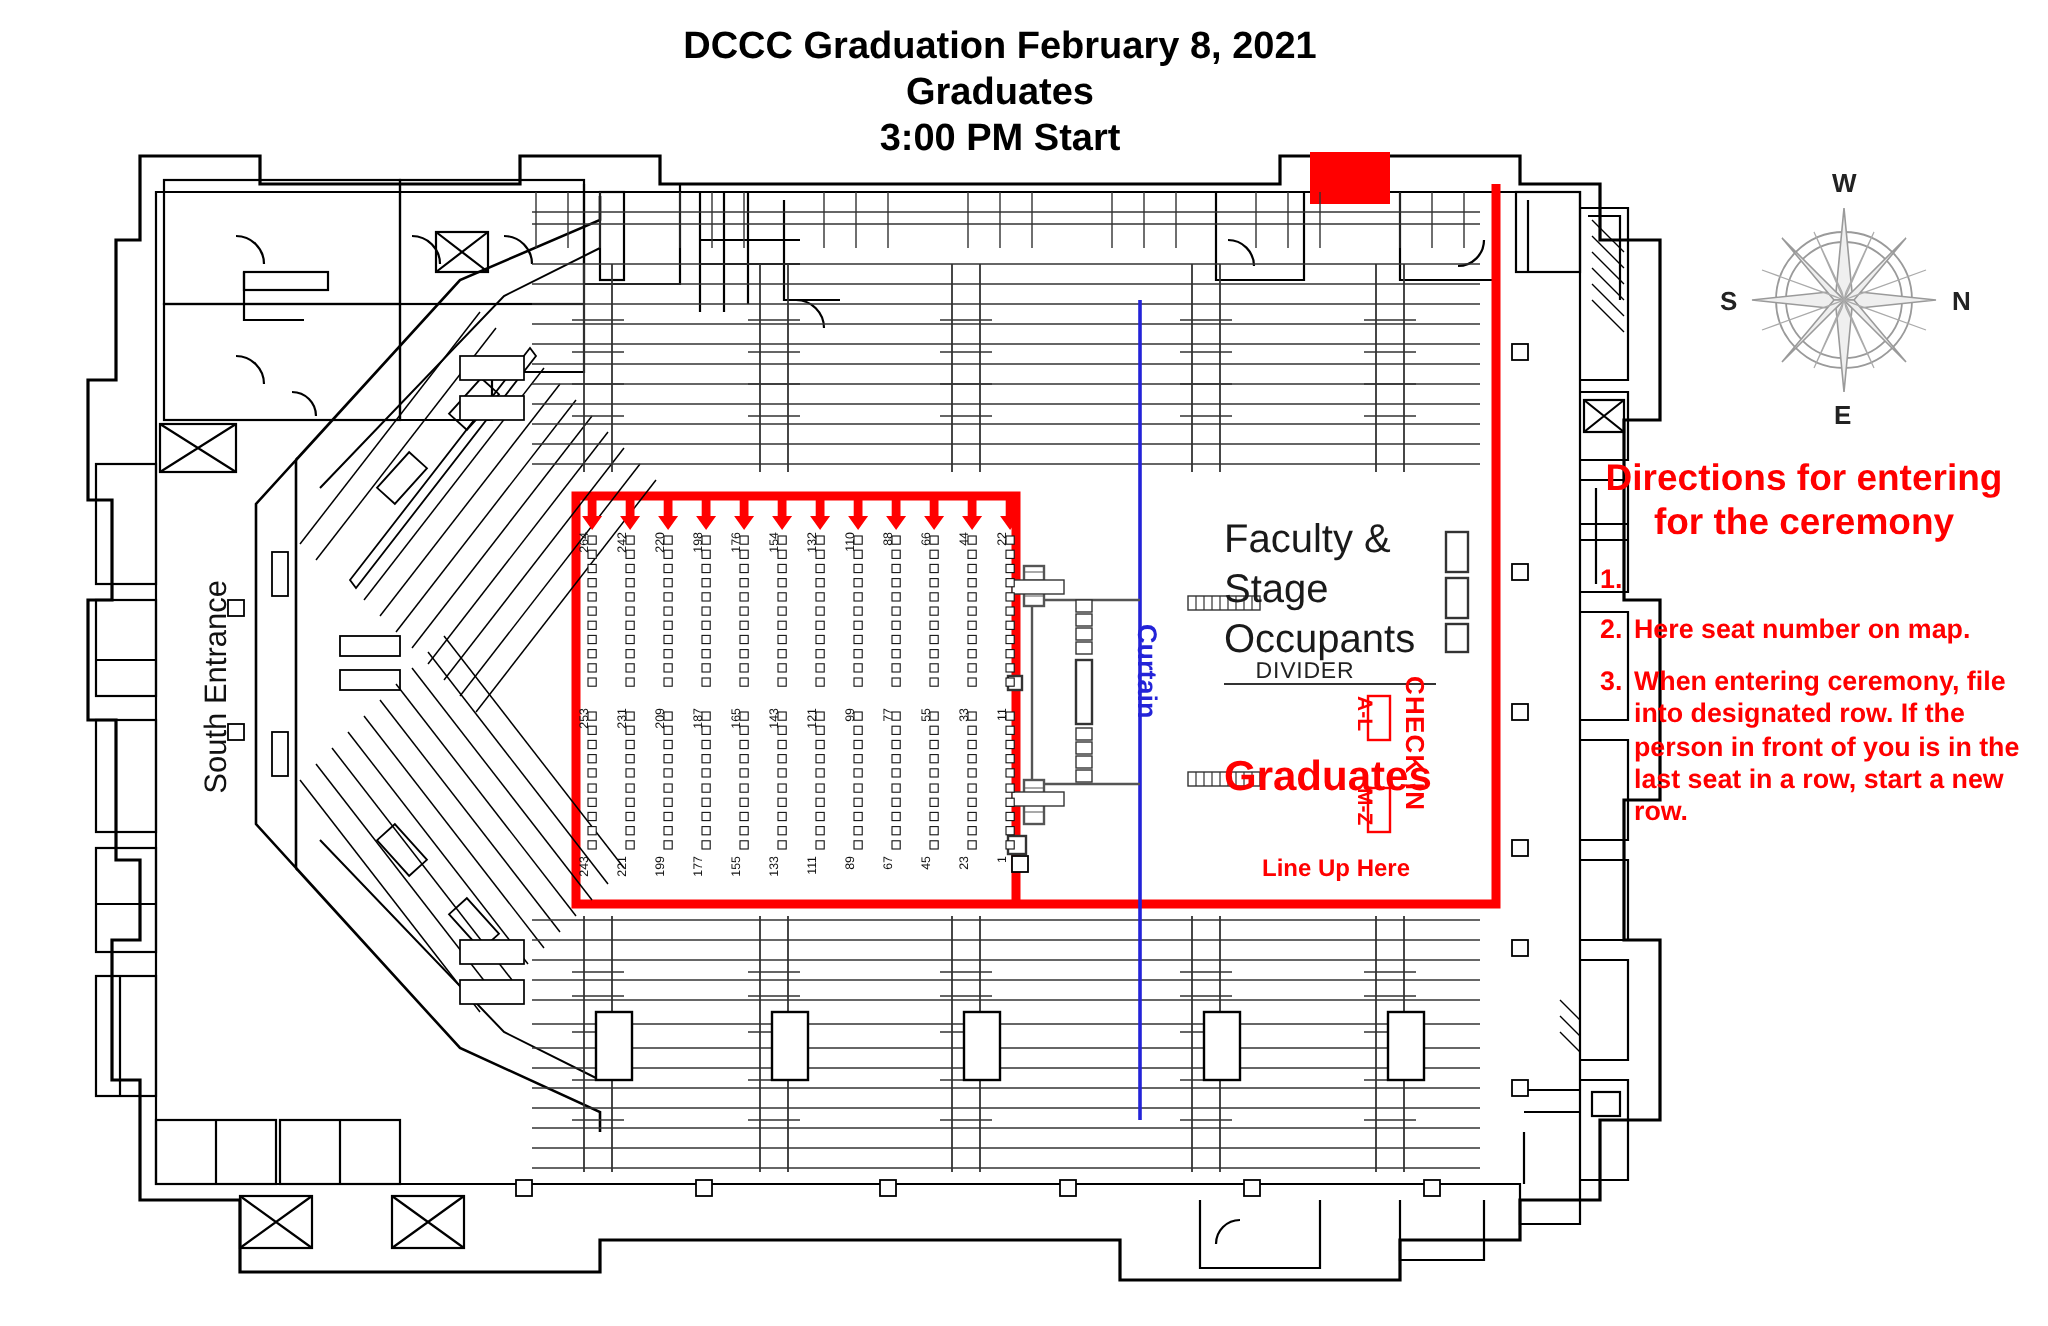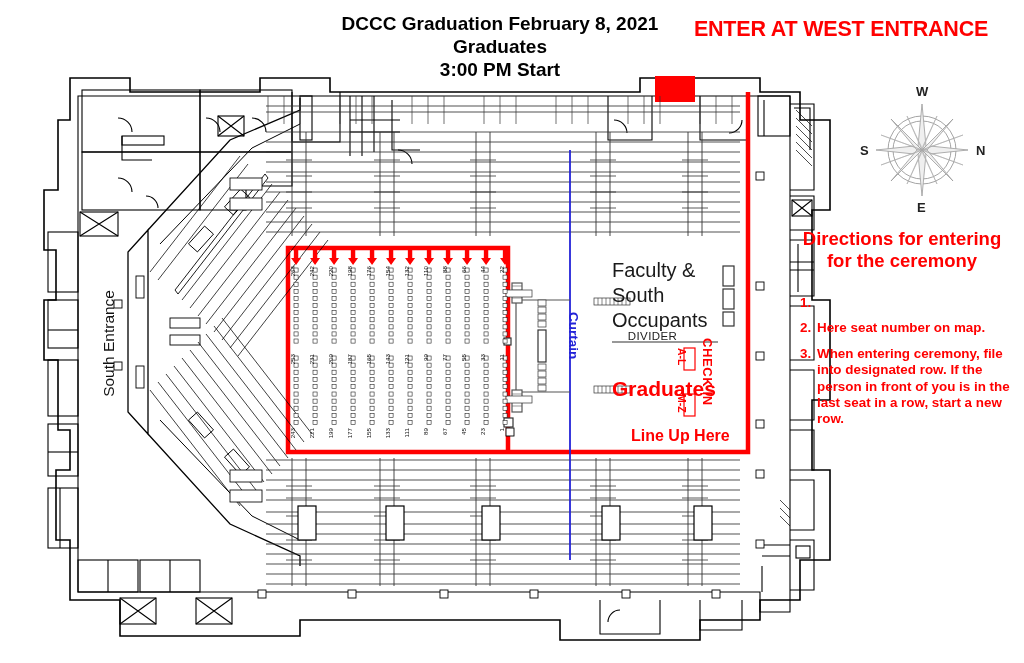--- a/index.html
+++ b/index.html
@@ -45,21 +45,21 @@
   
   #directions {
     left: 786px; top: 228px; width: 232px;
     color: #ff0000;
   }
   #directions-title {
     font-weight: bold;
     font-size: 18.5px;
     line-height: 22px;
     text-align: center;
-    margin-bottom: 23px;
+    margin-bottom: 10px;
   }
   .dir-item {
     display: flex;
     font-weight: bold;
     font-size: 13.4px;
     line-height: 16.4px;
     margin-bottom: 9px;
     padding-left: 14px;
   }
   .dir-num { width: 17px; flex: 0 0 17px; }
@@ -94,21 +94,21 @@
     color: #222;
   }
   #graduates-label {
     left: 612px; top: 377px;
     font-size: 21px;
     font-weight: bold;
     color: #ff0000;
   }
   #lineup-label {
     left: 620px; top: 427px;
-    font-size: 16px;
+    font-size: 12px;
     font-weight: bold;
     color: #ff0000;
     padding-left: 11px;
   }
   #checkin-label {
     left: 700px; top: 338px;
     font-size: 13px;
     font-weight: bold;
     color: #ff0000;
     writing-mode: vertical-rl;
@@ -718,21 +718,20 @@
 
   </svg>
 
   <div id="title-block" class="abs">
     <div>DCCC Graduation February 8, 2021</div>
     <div>Graduates</div>
     <div>3:00 PM Start</div>
   </div>
 
   <div id="enter-block" class="abs">
-    <div>ENTER AT WEST ENTRANCE</div>
   </div>
 
   <div id="compass" class="abs">
     <svg width="135" height="125" viewBox="0 0 135 125">
       <g stroke="#9a9a9a" fill="none" stroke-width="0.9">
         <circle cx="67" cy="62" r="34"></circle>
         <circle cx="67" cy="62" r="29"></circle>
       </g>
       <g fill="#efefef" stroke="#9a9a9a" stroke-width="0.8">
         <path d="M67,16 L71,58 L67,62 L63,58 Z"></path>
@@ -774,21 +773,21 @@
       <span class="dir-txt">Here seat number on map.</span>
     </div>
     <div class="dir-item">
       <span class="dir-num">3.</span>
       <span class="dir-txt">When entering ceremony, file into designated row. If the person in front of you is in the last seat in a row, start a new row.</span>
     </div>
   </div>
 
   <div id="faculty-label" class="abs">
     <div>Faculty &amp;</div>
-    <div>South</div>
+    <div>Stage</div>
     <div>Occupants</div>
   </div>
   <div id="divider-label" class="abs">DIVIDER</div>
   <div id="graduates-label" class="abs">Graduates</div>
   <div id="lineup-label" class="abs">Line Up Here</div>
   <div id="checkin-label" class="abs">CHECK IN</div>
   <div class="abs cklabel" style="left:676px; top:348px;">A-L</div>
   <div class="abs cklabel" style="left:676px; top:394px;">M-Z</div>
   <div id="curtain-label" class="abs">Curtain</div>
   <div id="south-entrance" class="abs">South Entrance</div>

